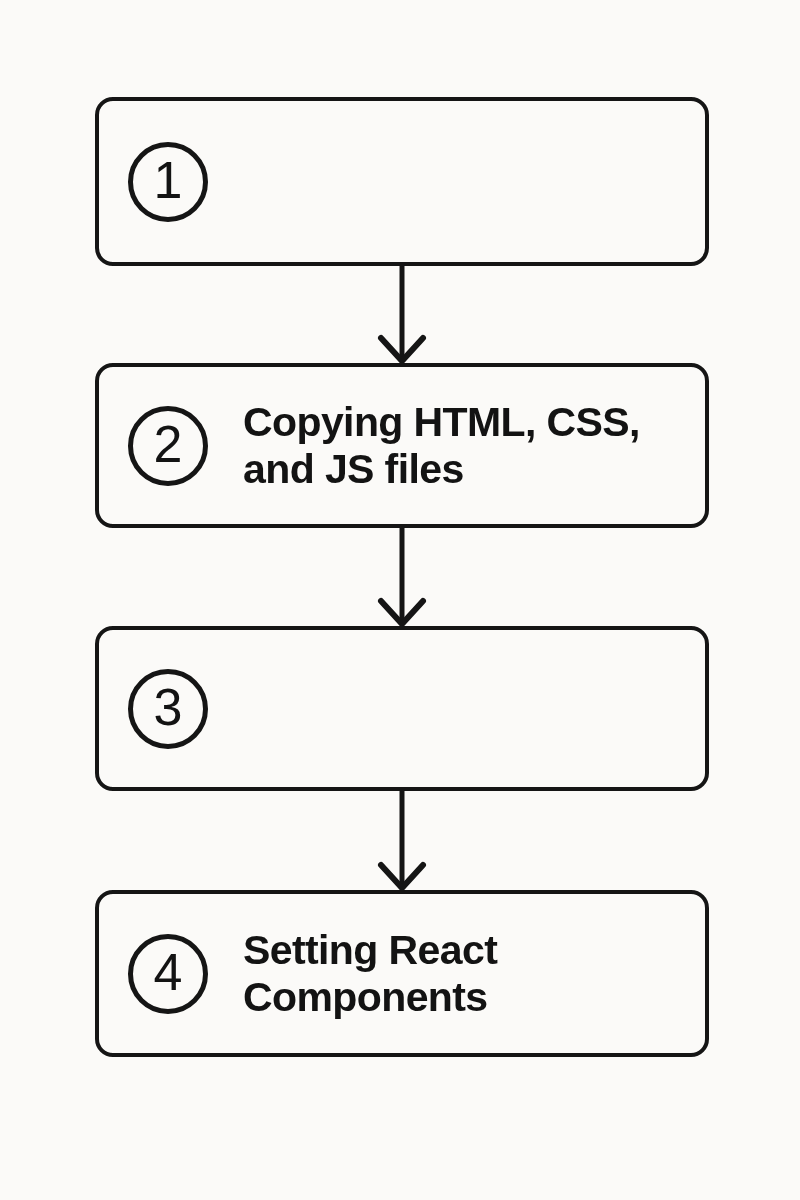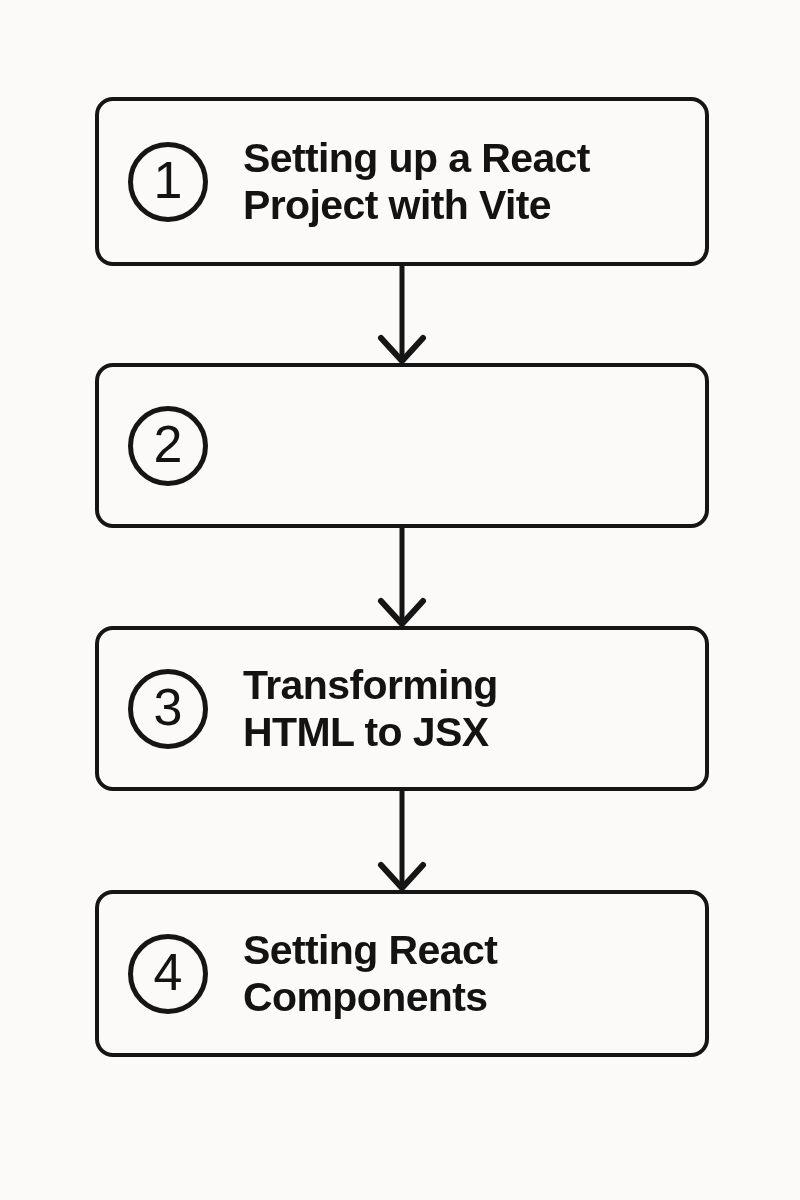--- a/index.html
+++ b/index.html
@@ -68,50 +68,48 @@
 </style>
 </head>
 <body>
 
 <div class="stage">
 
   <div class="step-box b1">
     <div class="num-badge">
       <span>1</span>
     </div>
-    <div class="step-label">Setting up a React
-Project with Vite</div>
   </div>
 
   <div class="arrow a1">
     <svg viewBox="0 0 60 101" xmlns="http://www.w3.org/2000/svg" aria-hidden="true">
       <line x1="30" y1="0" x2="30" y2="97" stroke="#151515" stroke-width="5"></line>
       <polyline points="9,74 30,97 51,74" fill="none" stroke="#151515" stroke-width="6" stroke-linecap="round" stroke-linejoin="round"></polyline>
     </svg>
   </div>
 
   <div class="step-box b2">
     <div class="num-badge">
       <span>2</span>
     </div>
+    <div class="step-label">Copying HTML, CSS,
+and JS files</div>
   </div>
 
   <div class="arrow a2">
     <svg viewBox="0 0 60 102" xmlns="http://www.w3.org/2000/svg" aria-hidden="true">
       <line x1="30" y1="0" x2="30" y2="98" stroke="#151515" stroke-width="5"></line>
       <polyline points="9,75 30,98 51,75" fill="none" stroke="#151515" stroke-width="6" stroke-linecap="round" stroke-linejoin="round"></polyline>
     </svg>
   </div>
 
   <div class="step-box b3">
     <div class="num-badge">
       <span>3</span>
     </div>
-    <div class="step-label">Transforming
-HTML to JSX</div>
   </div>
 
   <div class="arrow a3">
     <svg viewBox="0 0 60 103" xmlns="http://www.w3.org/2000/svg" aria-hidden="true">
       <line x1="30" y1="0" x2="30" y2="99" stroke="#151515" stroke-width="5"></line>
       <polyline points="9,76 30,99 51,76" fill="none" stroke="#151515" stroke-width="6" stroke-linecap="round" stroke-linejoin="round"></polyline>
     </svg>
   </div>
 
   <div class="step-box b4">

